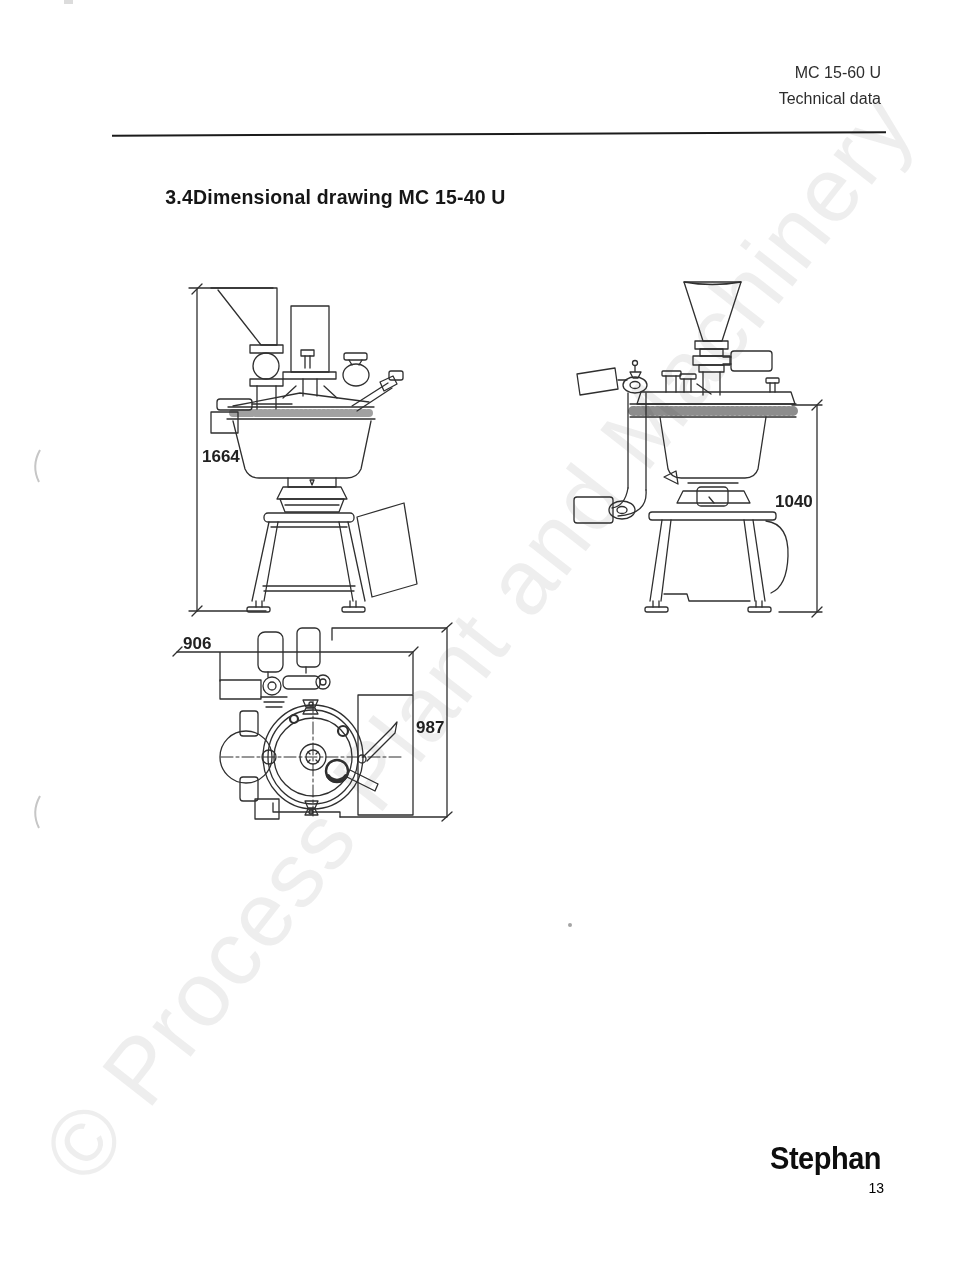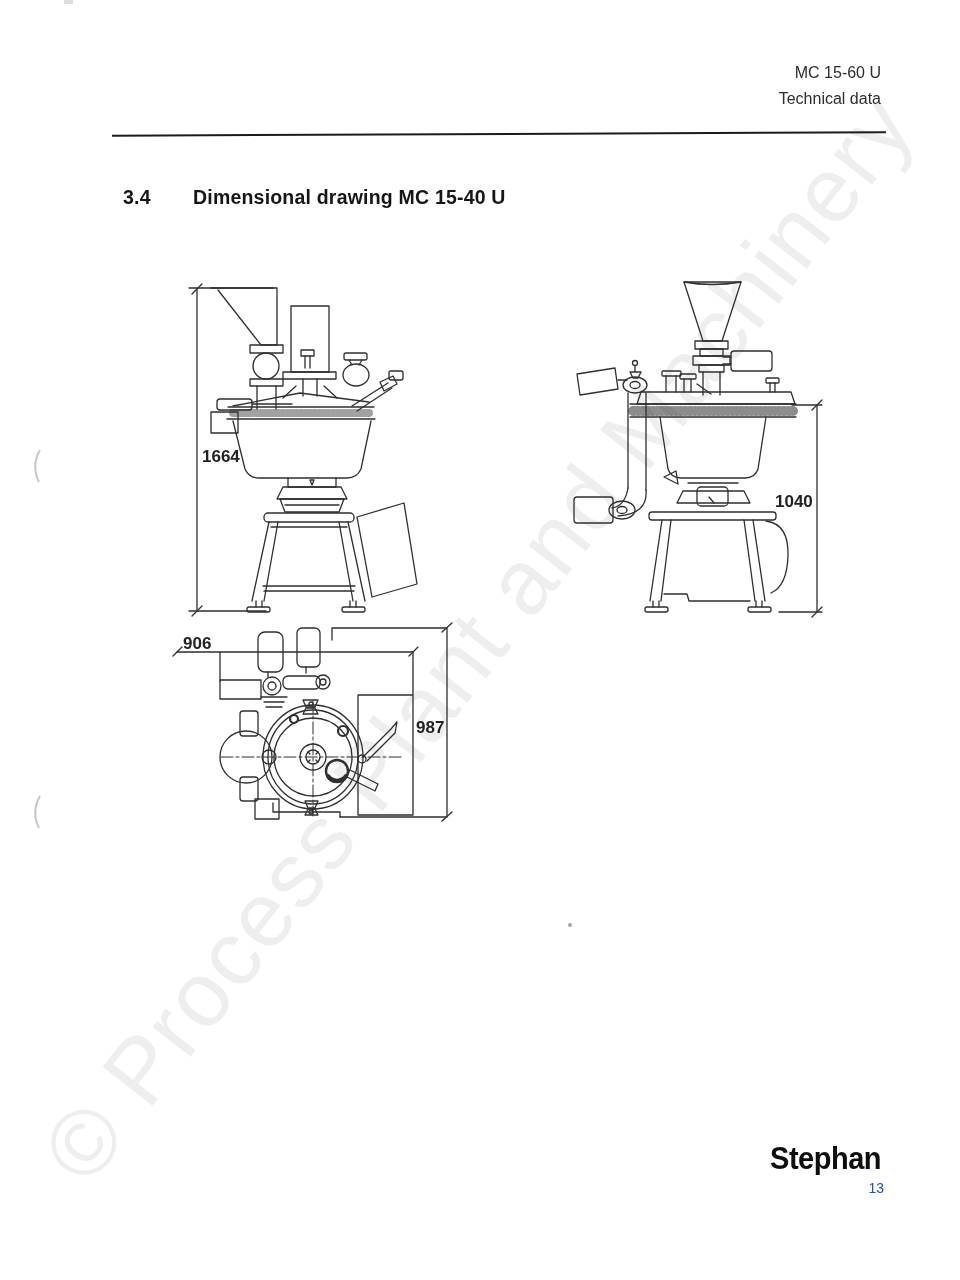--- a/index.html
+++ b/index.html
@@ -7,33 +7,33 @@
     position:relative;width:960px;height:1280px;margin:0 auto;
     background:#ffffff;overflow:hidden;
     font-family:"Liberation Sans", sans-serif;color:#1f1f1f;
   }
   .abs{position:absolute;}
   
   #hdr{top:60px;right:79px;text-align:right;font-size:16px;line-height:26px;color:#2d2d2d;margin-left:40px;}
   #rule{top:133px;left:112px;width:774px;height:2px;background:#1b1b1b;transform:rotate(-0.25deg);}
   
   #heading{top:186px;left:123px;display:flex;font-size:19.5px;font-weight:bold;color:#161616;letter-spacing:.2px;}
-  #heading .num{width:70px;}
+  #heading .num{width:70px;text-align:right;}
   
   #wm{
     left:478px;top:638px;transform:translate(-50%,-50%) rotate(-52deg);
     font-size:92px;letter-spacing:2px;white-space:nowrap;
     color:rgba(60,60,60,0.085);font-weight:400;pointer-events:none;
   }
   
   svg{position:absolute;left:0;top:0;}
   svg text{font-family:"Liberation Sans",sans-serif;font-size:17px;font-weight:600;fill:#222;stroke:none;}
   
   #brand{top:1142px;right:79px;font-size:29px;font-weight:bold;color:#0e0e0e;letter-spacing:-.5px;transform:scaleY(1.06);}
-  #pageno{top:1180px;right:76px;font-size:14px;color:#1d4ed8;}
+  #pageno{top:1180px;right:76px;font-size:14px;color:#000000;}
 </style>
 </head>
 <body>
 
 <div id="page">
 
   <div id="wm" class="abs">© Process Plant and Machinery</div>
 
   <div id="hdr" class="abs">
     <div>MC 15-60 U</div>

